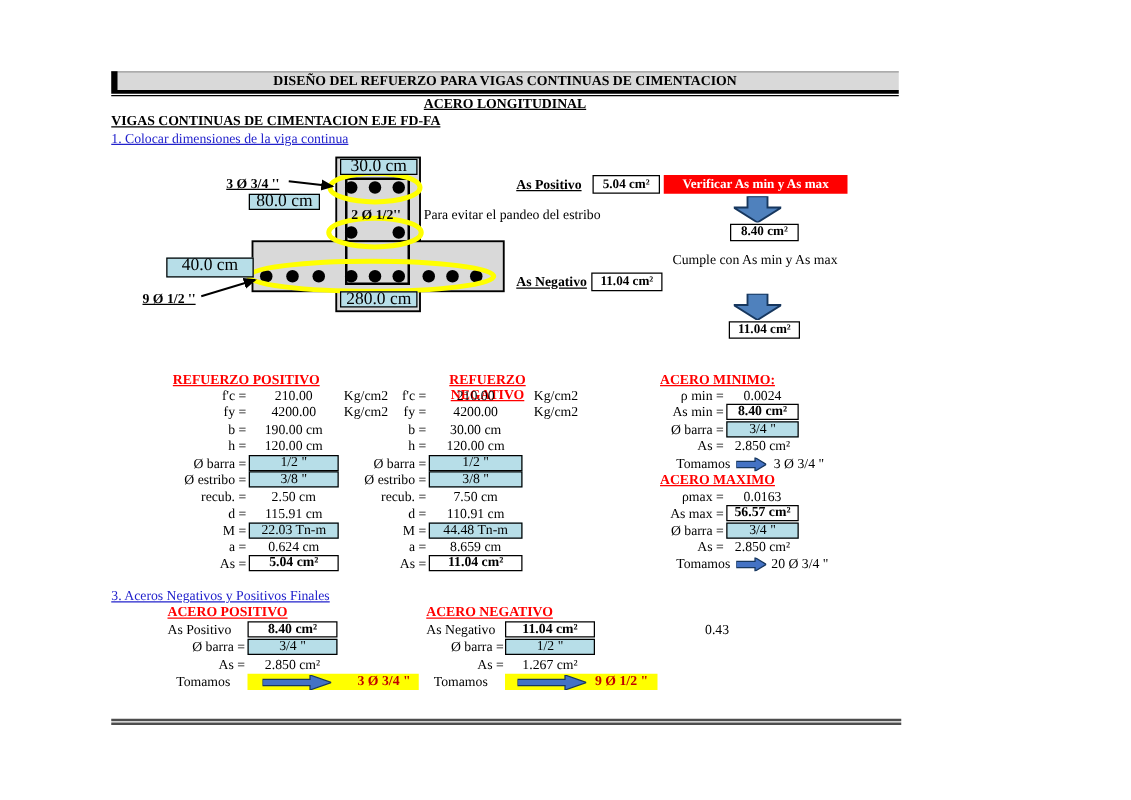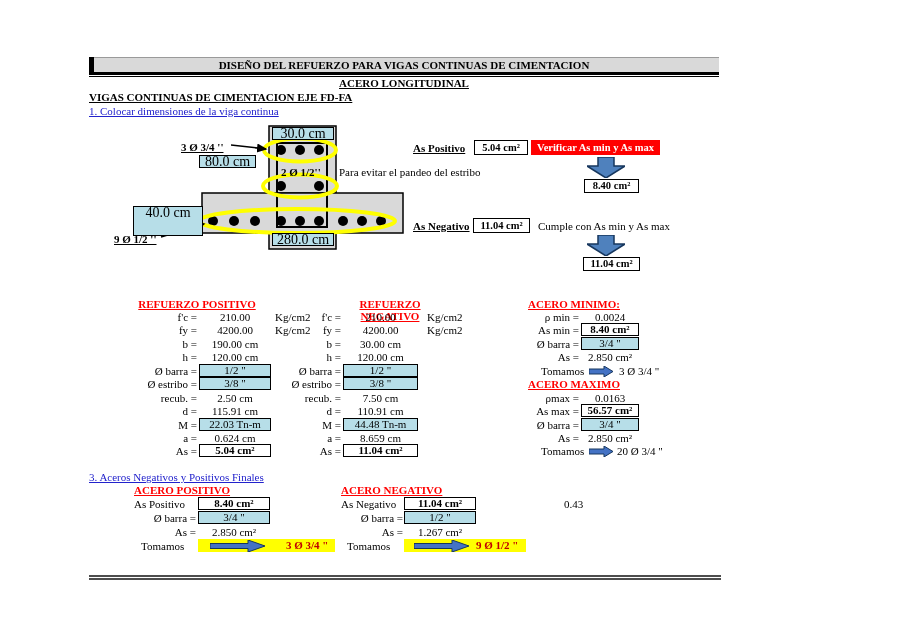--- a/index.html
+++ b/index.html
@@ -90,40 +90,40 @@
     </g>
     <ellipse cx="204" cy="30" rx="36" ry="11.5" fill="none" stroke="#ffff00" stroke-width="4"></ellipse>
     <ellipse cx="204" cy="66" rx="37" ry="11.5" fill="none" stroke="#ffff00" stroke-width="4"></ellipse>
     <ellipse cx="201" cy="101" rx="98" ry="12" fill="none" stroke="#ffff00" stroke-width="4"></ellipse>
     <line x1="135" y1="25" x2="170" y2="29" stroke="#000" stroke-width="1.5" marker-end="url(#ah)"></line>
     <line x1="65" y1="117" x2="108" y2="104" stroke="#000" stroke-width="1.5" marker-end="url(#ah)"></line>
   </svg>
 
   <div class="abs dimbox" style="left:236px;top:127px;width:62px;height:13px;">30.0 cm</div>
   <div class="abs dimbox" style="left:163px;top:155px;width:57px;height:13px;">80.0 cm</div>
-  <div class="abs dimbox" style="left:97px;top:206px;width:70px;height:30px;">40.0 cm</div>
+  <div class="abs dimbox" style="left:97px;top:206px;width:70px;height:16px;">40.0 cm</div>
   <div class="abs dimbox" style="left:236px;top:233px;width:62px;height:13px;">280.0 cm</div>
 
   <div class="abs b u" style="left:145px;top:141px;">3 Ø  3/4 ''</div>
   <div class="abs b" style="left:245px;top:166px;">2 Ø  1/2''</div>
   <div class="abs" style="left:303px;top:166px;">Para evitar el pandeo del estribo</div>
   <div class="abs b u" style="left:78px;top:233px;text-align:center;">9 Ø  1/2 ''</div>
 
   <div class="abs b u" style="left:377px;top:142px;">As Positivo</div>
   <div class="abs resbox" style="left:438px;top:140px;width:54px;height:15px;line-height:13px;">5.04 cm²</div>
-  <div class="abs banner" style="left:495px;top:140px;width:129px;height:15px;">Verificar As min y As max</div>
+  <div class="abs banner" style="left:495px;top:140px;width:147px;height:15px;">Verificar As min y As max</div>
 
   <svg class="abs" style="left:551px;top:157px;" width="38" height="21">
     <polygon points="11,0 27,0 27,9 38,9 19,21 0,9 11,9" fill="#4f81bd" stroke="#17375e" stroke-width="1.5"></polygon>
   </svg>
   <div class="abs resbox" style="left:548px;top:179px;width:55px;height:14px;line-height:12px;">8.40 cm²</div>
 
   <div class="abs b u" style="left:377px;top:220px;">As Negativo</div>
   <div class="abs resbox" style="left:437px;top:218px;width:57px;height:15px;line-height:13px;">11.04 cm²</div>
-  <div class="abs" style="left:502px;top:220px;">Cumple con As min y As max</div>
+  <div class="abs" style="left:502px;top:202px;">Cumple con As min y As max</div>
 
   <svg class="abs" style="left:551px;top:235px;" width="38" height="21">
     <polygon points="11,0 27,0 27,9 38,9 19,21 0,9 11,9" fill="#4f81bd" stroke="#17375e" stroke-width="1.5"></polygon>
   </svg>
   <div class="abs resbox" style="left:547px;top:257px;width:57px;height:14px;line-height:12px;">11.04 cm²</div>
 
 
   <div class="abs redhead" style="left:97px;top:298px;width:128px;text-align:center;">REFUERZO POSITIVO</div>
   <div class="abs redhead" style="left:294px;top:298px;width:120px;text-align:center;">REFUERZO NEGATIVO</div>
   <div class="abs redhead" style="left:492px;top:298px;">ACERO MINIMO:</div>

